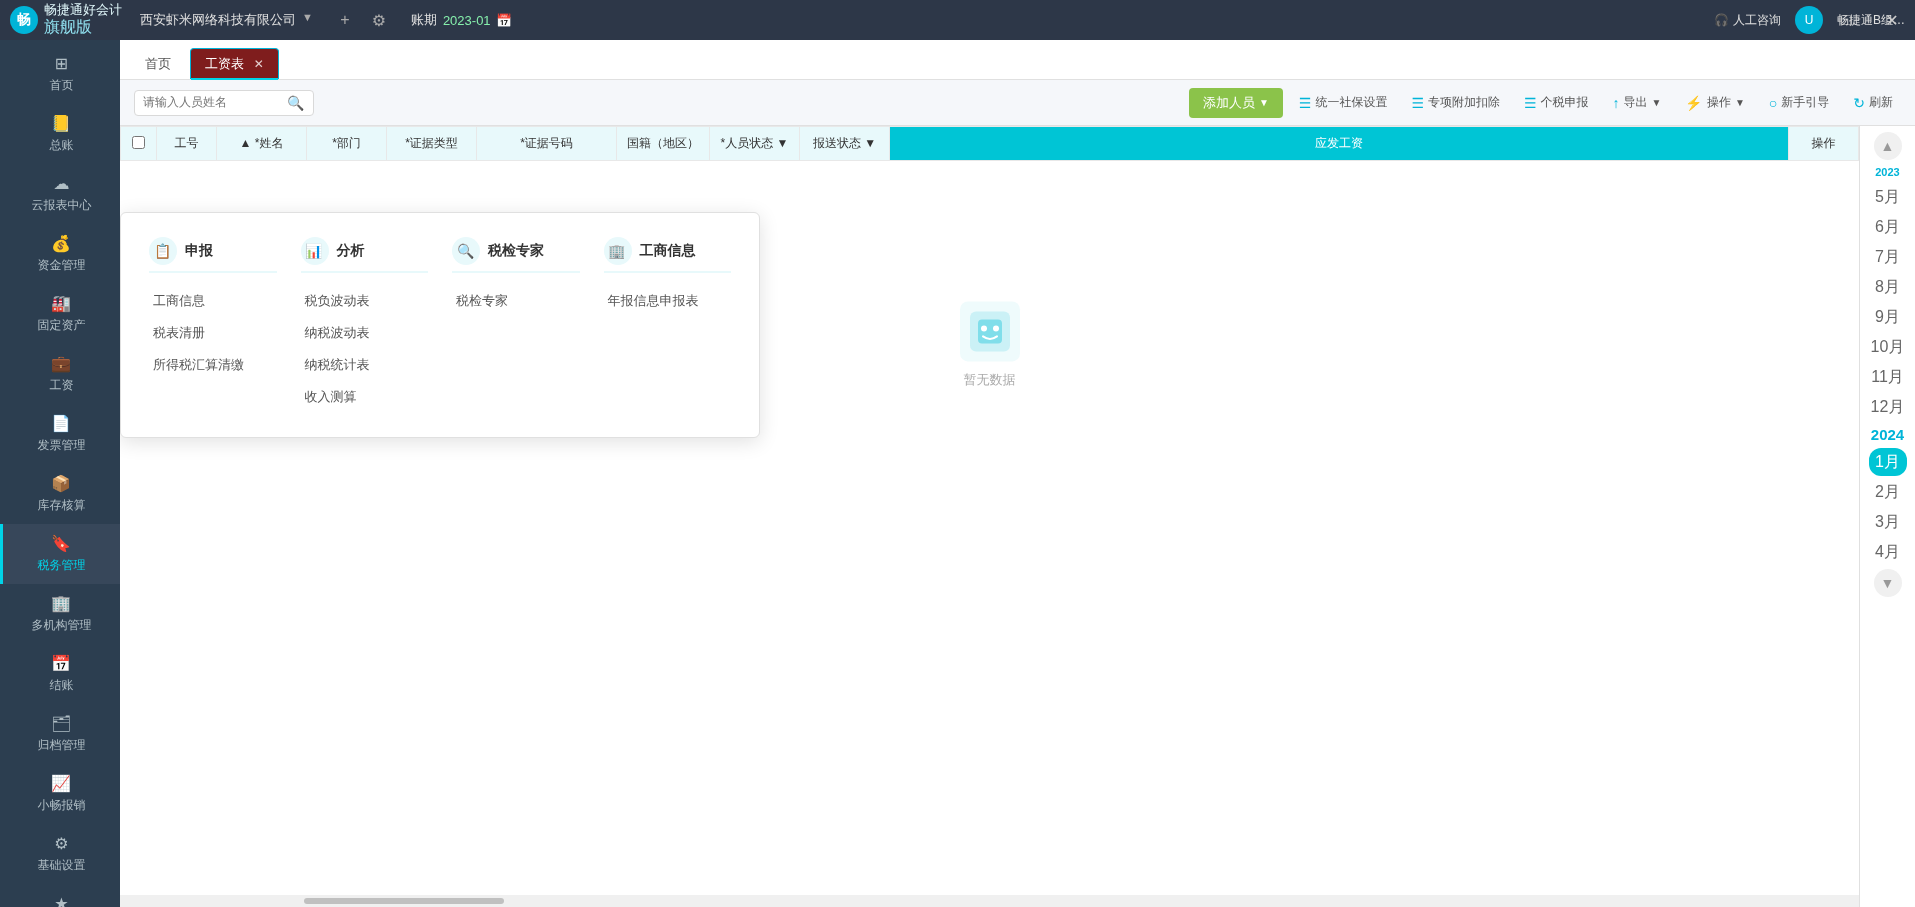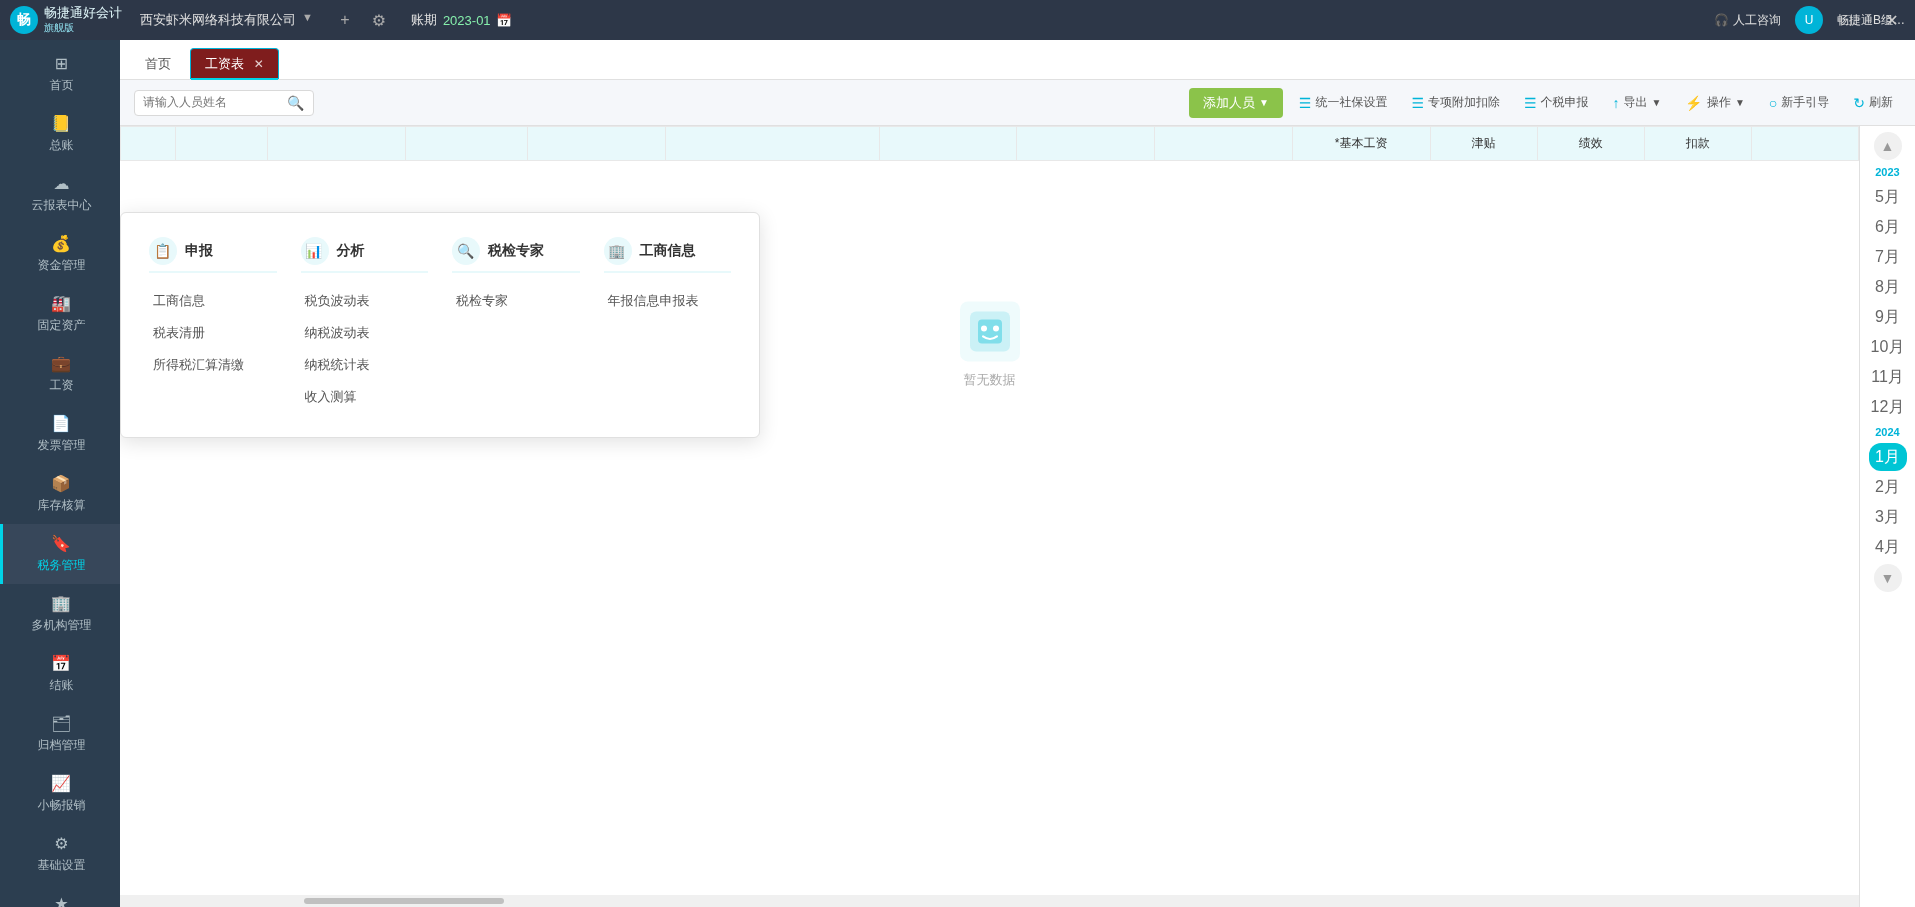--- a/index.html
+++ b/index.html
@@ -23,21 +23,21 @@
       gap: 6px;
     }
     .logo-icon {
       width: 28px; height: 28px;
       background: #00b4d8;
       border-radius: 50%;
       display: flex; align-items: center; justify-content: center;
       font-size: 14px; color: #fff; font-weight: bold;
     }
     .logo-text { font-size: 13px; color: #e0f7fa; line-height: 1.2; }
-    .logo-sub { font-size: 10px; color: #90e0ef; }
+    .logo-sub { font-size: 16px; color: #90e0ef; }
     .topbar-company {
       display: flex; gap: 6px;
       font-size: 13px; color: #e0e0e0; margin-left: 10px;
       cursor: pointer;
     }
     .topbar-company .chevron { color: #aaa; font-size: 11px; }
     .topbar-actions {
       display: flex; align-items: center; gap: 10px;
       margin-left: 20px;
     }
@@ -540,34 +540,33 @@
             <span>工商信息</span>
           </div>
           <div class="dropdown-item">年报信息申报表</div>
         </div>
       </div>
 
       <div class="table-container">
         <table class="salary-table">
           <thead>
             <tr>
-              <th class="col-check"></th>
-              <th class="col-num"></th>
-              <th class="col-name"></th>
-              <th class="col-dept"></th>
-              <th class="col-idtype"></th>
-              <th class="col-idnum"></th>
-              <th class="col-nation"></th>
-              <th class="col-status"></th>
-              <th class="col-report"></th>
-              <th class="col-base">*基本工资</th>
-              <th class="col-subsidy">津贴</th>
-              <th class="col-perf">绩效</th>
-              <th class="col-deduct">扣款</th>
-              <th class="col-op"></th>
+              <th class="col-check">
+                <input type="checkbox" style="">
+              </th>
+              <th class="col-num">工号</th>
+              <th class="col-name">▲ *姓名</th>
+              <th class="col-dept">*部门</th>
+              <th class="col-idtype">*证据类型</th>
+              <th class="col-idnum">*证据号码</th>
+              <th class="col-nation">国籍（地区）</th>
+              <th class="col-status">*人员状态 ▼</th>
+              <th class="col-report">报送状态 ▼</th>
+              <th colspan="4" style="background:#00c5d5;color:#fff;">应发工资</th>
+              <th class="col-op">操作</th>
             </tr>
           </thead>
           <tbody>
             <tr>
               <td colspan="14" style="height:300px; text-align:center; border:none; position:relative;">
                 <div class="empty-state">
                   <svg class="empty-icon" viewBox="0 0 80 80" fill="none" xmlns="http://www.w3.org/2000/svg">
                     <rect x="10" y="10" width="60" height="60" rx="8" fill="#e0f7fa" opacity="0.5"></rect>
                     <rect x="20" y="20" width="40" height="40" rx="6" fill="#b2ebf2" opacity="0.6"></rect>
                     <rect x="28" y="28" width="24" height="24" rx="4" fill="#80deea"></rect>
@@ -591,21 +590,21 @@
         <button class="tl-nav-btn">▲</button>
         <div style="font-size:11px;color:#00b4d8;font-weight:bold;margin:4px 0;">2023</div>
         <div class="timeline-month">5月</div>
         <div class="timeline-month">6月</div>
         <div class="timeline-month">7月</div>
         <div class="timeline-month">8月</div>
         <div class="timeline-month">9月</div>
         <div class="timeline-month">10月</div>
         <div class="timeline-month">11月</div>
         <div class="timeline-month">12月</div>
-        <div style="font-size:11px;color:#00b4d8;font-weight:bold;margin:4px 0;">2024</div>
+        <div style="font-size:15px;color:#00b4d8;font-weight:bold;margin:4px 0;">2024</div>
         <div class="timeline-month active">1月</div>
         <div class="timeline-month">2月</div>
         <div class="timeline-month">3月</div>
         <div class="timeline-month">4月</div>
         <button class="tl-nav-btn">▼</button>
       </div>
 
     </div>
   </div>
 </div>

